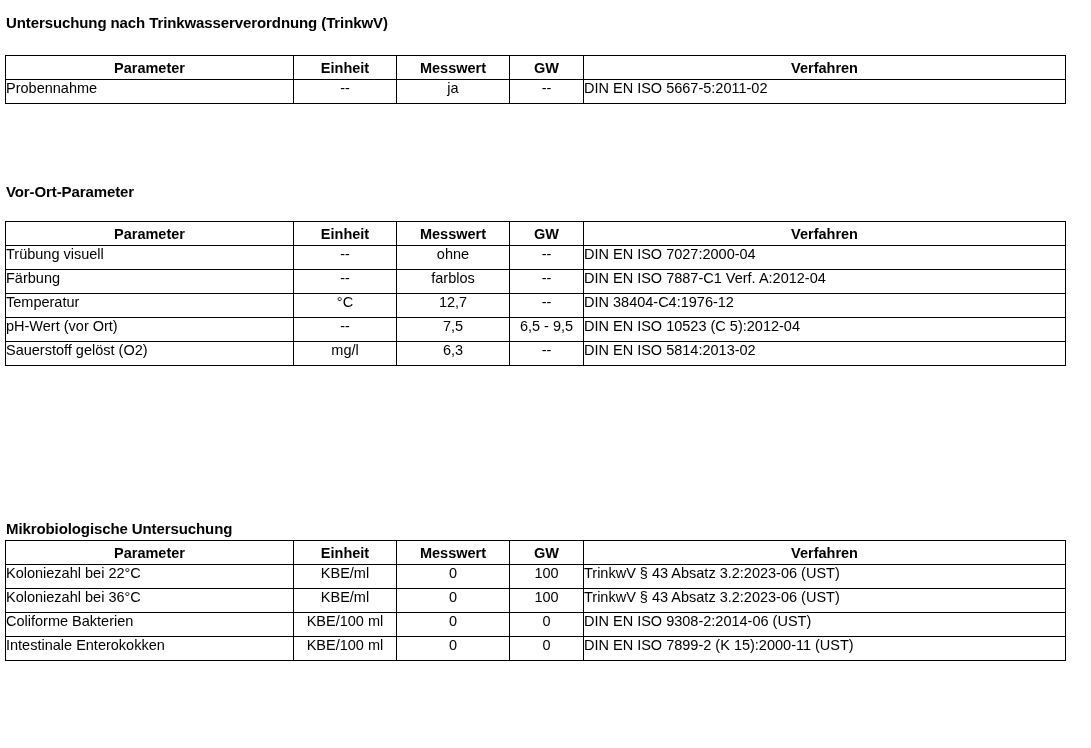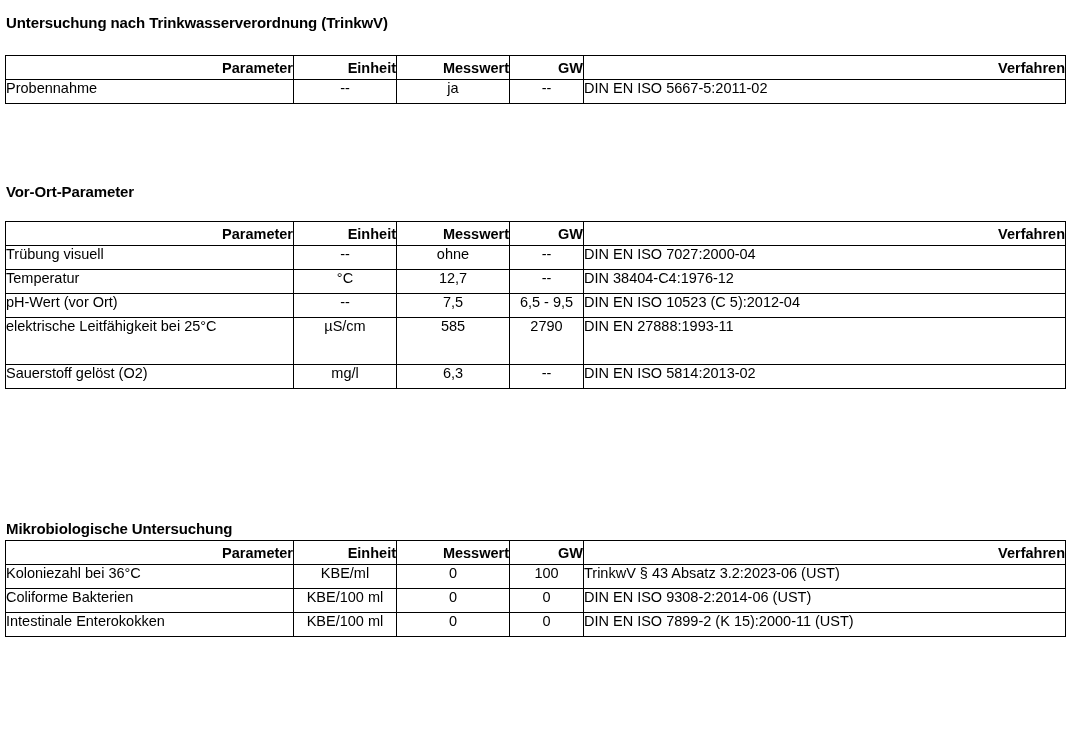--- a/index.html
+++ b/index.html
@@ -39,21 +39,21 @@
   }
   table.report td, table.report th {
     border: 1px solid #000000;
     padding: 0;
     vertical-align: top;
     font-weight: normal;
     line-height: 16px;
   }
   table.report thead th {
     font-weight: bold;
-    text-align: right;
+    text-align: center;
     vertical-align: middle;
   }
   .c-param   { width: 288px; }
   .c-einheit { width: 103px; }
   .c-mess    { width: 113px; }
   .c-gw      { width: 74px;  }
   .c-verf    { width: 482px; }
 
   .cell-pad-l { padding: 3px 4px 3px 5px; text-align: left; }
   .cell-pad-c { padding: 3px 4px 3px 4px; text-align: center; }
@@ -130,39 +130,39 @@
     </thead>
     <tbody>
       <tr class="row-h">
         <td class="cell-pad-l">Trübung visuell</td>
         <td class="cell-pad-c">--</td>
         <td class="cell-pad-c">ohne</td>
         <td class="cell-pad-c">--</td>
         <td class="cell-pad-l">DIN EN ISO 7027:2000-04</td>
       </tr>
       <tr class="row-h">
+        <td class="cell-pad-l">Färbung</td>
+        <td class="cell-pad-c">--</td>
+        <td class="cell-pad-c">farblos</td>
+        <td class="cell-pad-c">--</td>
+        <td class="cell-pad-l">DIN EN ISO 7887-C1 Verf. A:2012-04</td>
+      </tr>
+      <tr class="row-h">
         <td class="cell-pad-l">Temperatur</td>
         <td class="cell-pad-c">°C</td>
         <td class="cell-pad-c">12,7</td>
         <td class="cell-pad-c">--</td>
         <td class="cell-pad-l">DIN 38404-C4:1976-12</td>
       </tr>
       <tr class="row-h">
         <td class="cell-pad-l">pH-Wert (vor Ort)</td>
         <td class="cell-pad-c">--</td>
         <td class="cell-pad-c">7,5</td>
         <td class="cell-pad-c">6,5 - 9,5</td>
         <td class="cell-pad-l">DIN EN ISO 10523 (C 5):2012-04</td>
-      </tr>
-      <tr class="row-h2">
-        <td class="cell-pad-l wrapcell">elektrische Leitfähigkeit bei 25°C</td>
-        <td class="cell-pad-c">µS/cm</td>
-        <td class="cell-pad-c">585</td>
-        <td class="cell-pad-c">2790</td>
-        <td class="cell-pad-l">DIN EN  27888:1993-11</td>
       </tr>
       <tr class="row-h">
         <td class="cell-pad-l">Sauerstoff gelöst (O2)</td>
         <td class="cell-pad-c">mg/l</td>
         <td class="cell-pad-c">6,3</td>
         <td class="cell-pad-c">--</td>
         <td class="cell-pad-l">DIN EN ISO 5814:2013-02</td>
       </tr>
     </tbody>
   </table>
@@ -181,20 +181,27 @@
       <tr class="hdr-h">
         <th class="hdr-cell param-hdr">Parameter</th>
         <th class="hdr-cell">Einheit</th>
         <th class="hdr-cell">Messwert</th>
         <th class="hdr-cell">GW</th>
         <th class="hdr-cell">Verfahren</th>
       </tr>
     </thead>
     <tbody>
       <tr class="row-h">
+        <td class="cell-pad-l">Koloniezahl bei 22°C</td>
+        <td class="cell-pad-c">KBE/ml</td>
+        <td class="cell-pad-c">0</td>
+        <td class="cell-pad-c">100</td>
+        <td class="cell-pad-l">TrinkwV § 43 Absatz 3.2:2023-06 (UST)</td>
+      </tr>
+      <tr class="row-h">
         <td class="cell-pad-l">Koloniezahl bei 36°C</td>
         <td class="cell-pad-c">KBE/ml</td>
         <td class="cell-pad-c">0</td>
         <td class="cell-pad-c">100</td>
         <td class="cell-pad-l">TrinkwV § 43 Absatz 3.2:2023-06 (UST)</td>
       </tr>
       <tr class="row-h">
         <td class="cell-pad-l">Coliforme Bakterien</td>
         <td class="cell-pad-c">KBE/100 ml</td>
         <td class="cell-pad-c">0</td>

